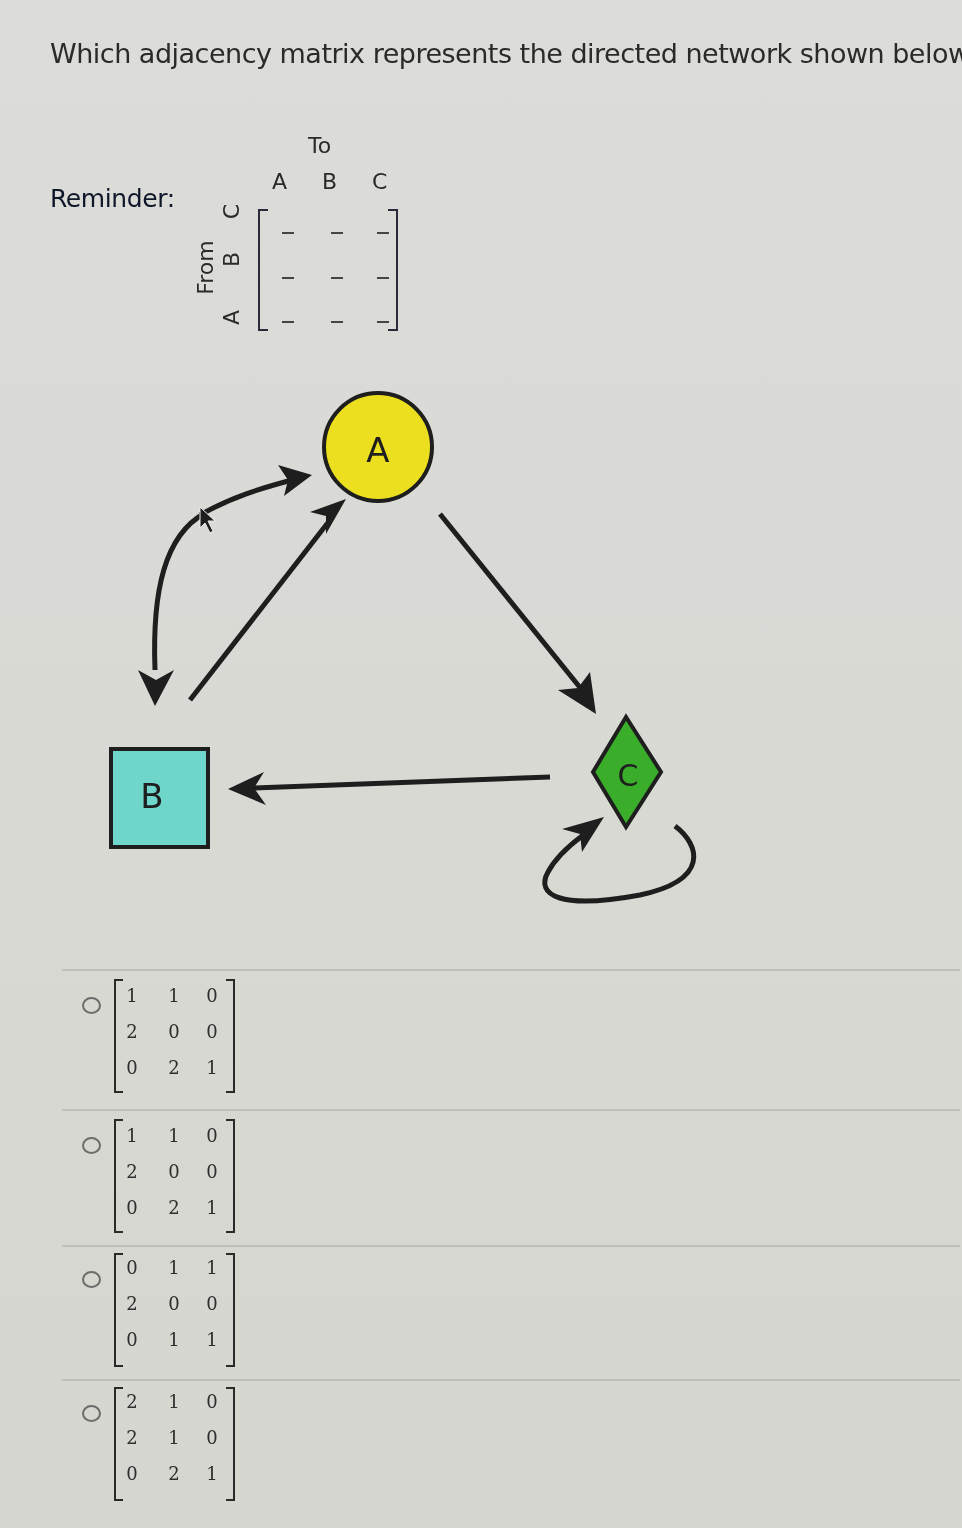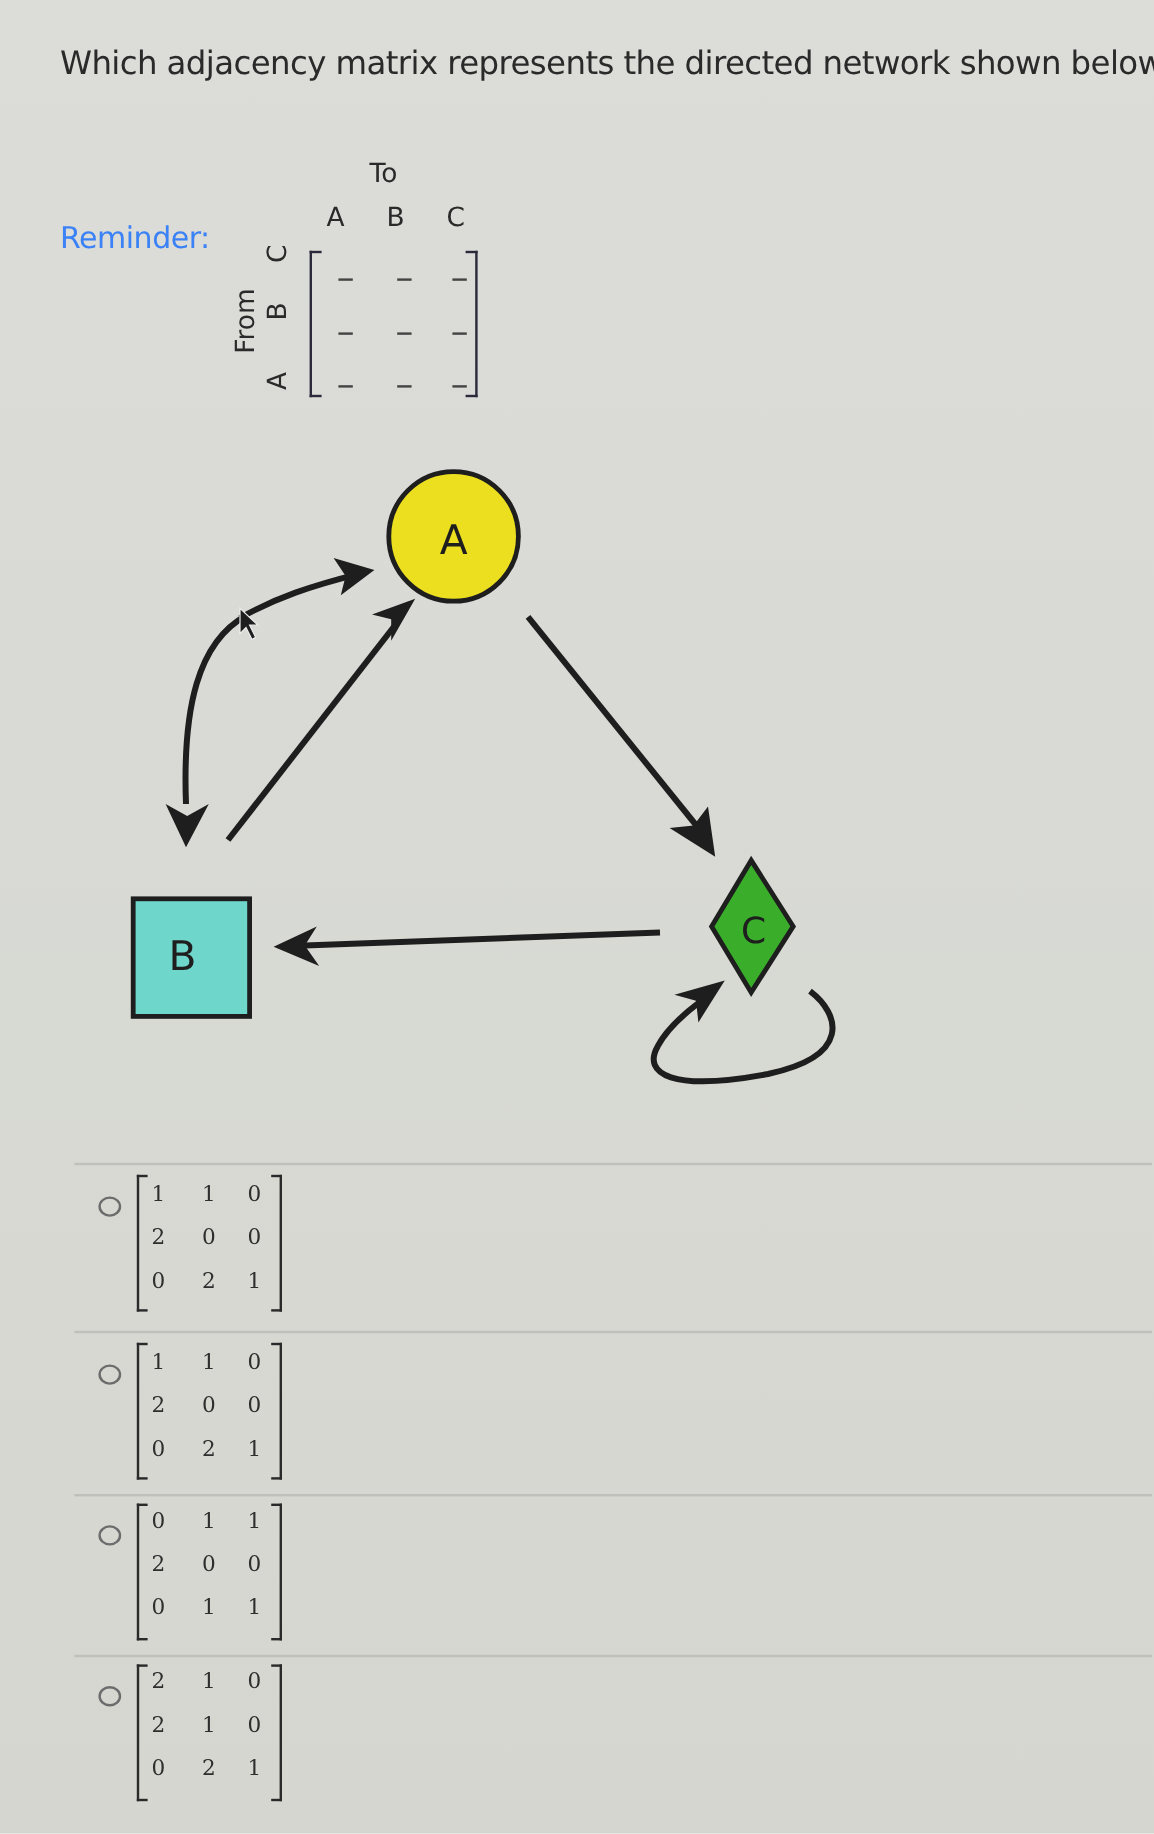--- a/index.html
+++ b/index.html
@@ -23,21 +23,21 @@
     font-weight: normal;
     letter-spacing: -0.5px;
     color: #2a2a2a;
     white-space: nowrap;
   }
   .reminder-label {
     position: absolute;
     left: 50px;
     top: 184px;
     font-size: 25px;
-    color: #3b82f6;
+    color: #0f172a;
     letter-spacing: -0.4px;
   }
   .reminder-matrix {
     position: absolute;
     left: 190px;
     top: 105px;
     width: 230px;
     height: 210px;
     margin-top: 24px;
   }

